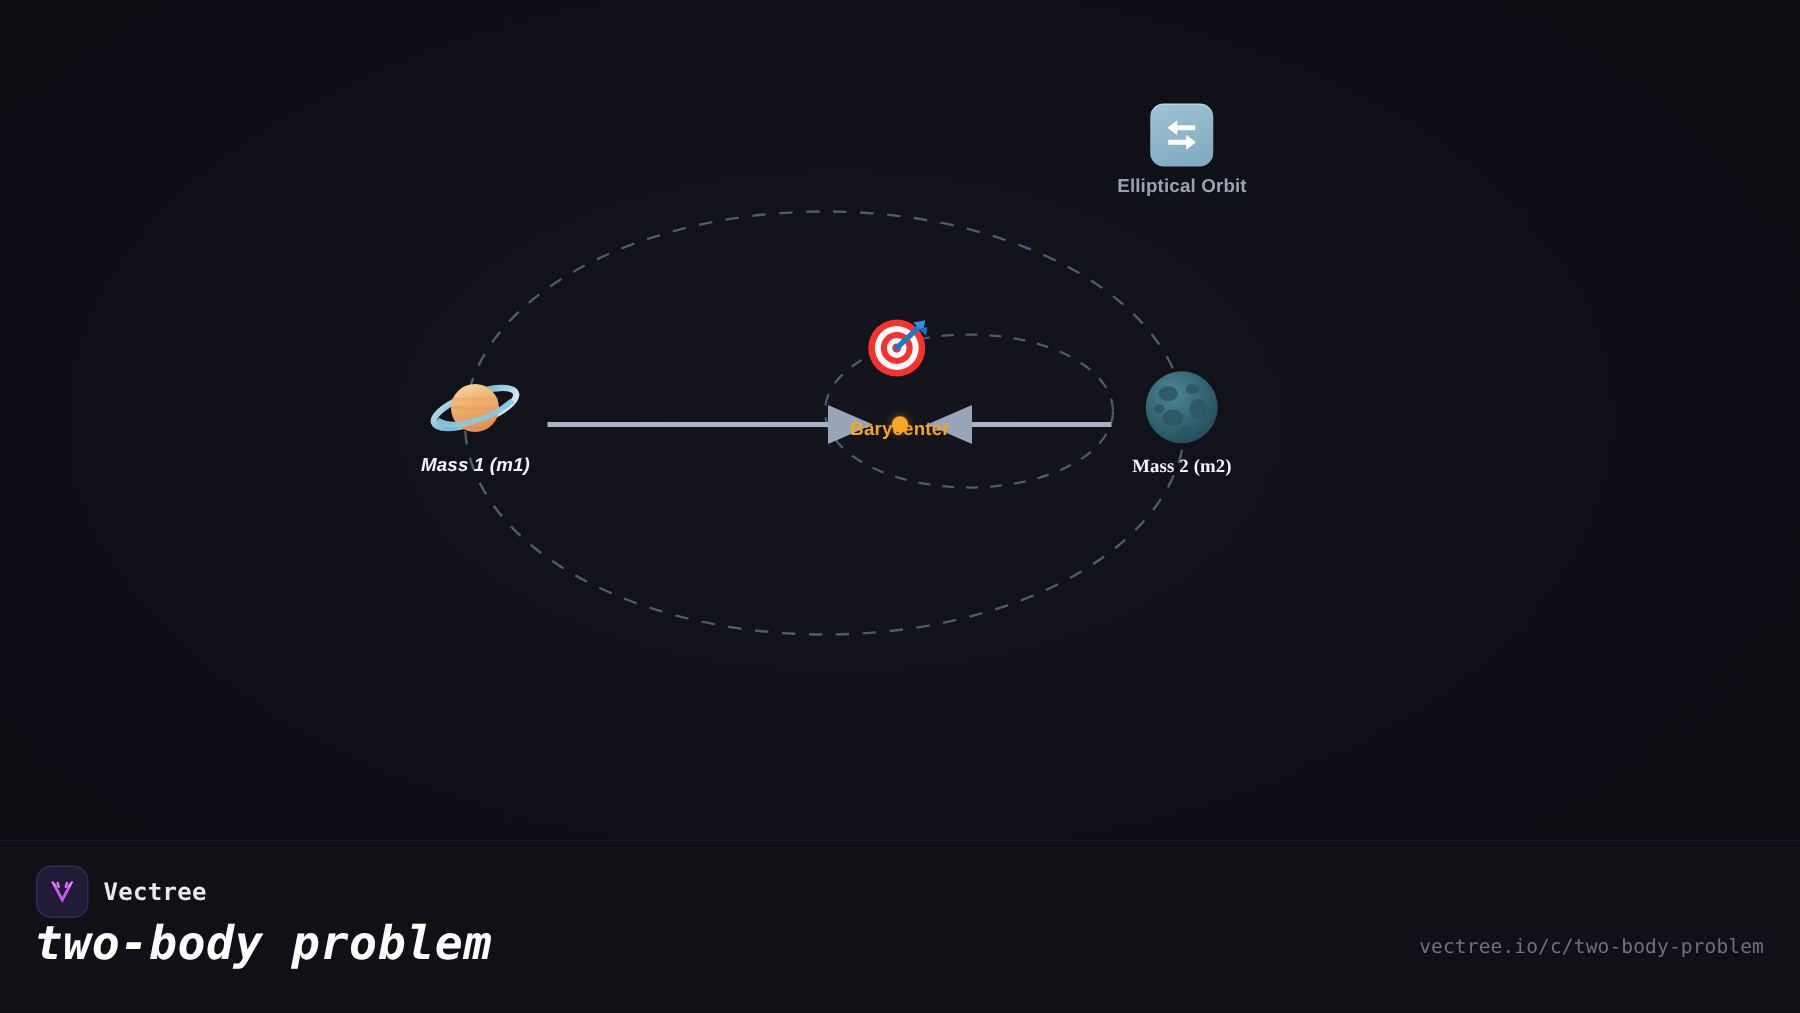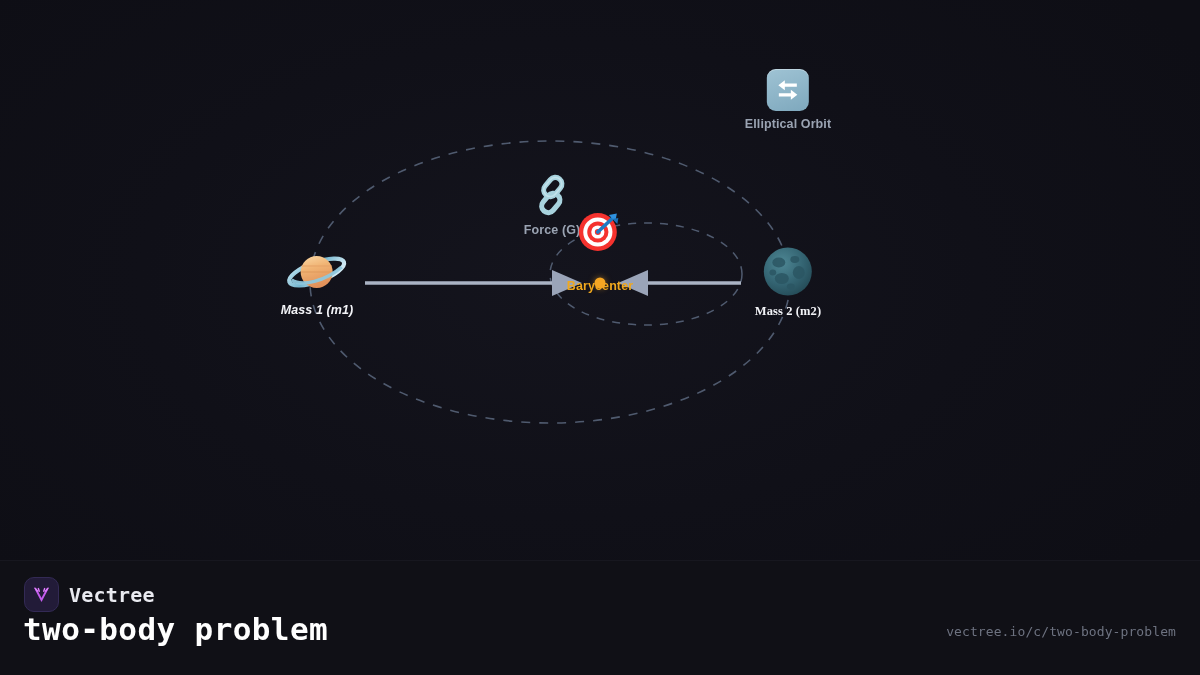--- a/index.html
+++ b/index.html
@@ -89,33 +89,34 @@
   }
   #brand-logo {
     width: 33px; height: 33px;
     border-radius: 10px;
     background: #221b38;
     border: 1px solid #332a55;
     display: flex; align-items: center; justify-content: center;
   }
   #brand-name {
     font-family: "DejaVu Sans Mono", "Liberation Mono", monospace;
-    font-size: 20px;
+    font-size: 16px;
     font-weight: bold;
     color: #e9eaf0;
     letter-spacing: .2px;
   }
   #page-title {
     position: absolute;
     left: 23px; top: 611px;
     font-family: "DejaVu Sans Mono", "Liberation Mono", monospace;
     font-size: 31px;
     font-weight: bold;
     color: #ffffff;
     letter-spacing: .4px;
+    font-style: italic;
   }
   #footer-url {
     position: absolute;
     right: 24px; top: 624px;
     font-family: "DejaVu Sans Mono", "Liberation Mono", monospace;
     font-size: 13px;
     color: #6d7280;
     letter-spacing: .1px;
   }
 </style>
@@ -187,34 +188,20 @@
             <ellipse cx="37" cy="27" rx="6" ry="6.5"></ellipse>
             <ellipse cx="20" cy="33" rx="7" ry="5.5"></ellipse>
             <ellipse cx="29" cy="41" rx="4" ry="3"></ellipse>
             <ellipse cx="11" cy="27" rx="3.4" ry="3"></ellipse>
           </g>
         </svg>
       </span>
       <span class="node-label">Mass 2 (m2)</span>
     </div>
 
-    <div class="node" style="left:552px; top:205px;">
-      <span class="glyph">
-        <svg width="44" height="44" viewBox="0 0 44 44">
-          <g stroke="#a8d3de" stroke-width="5.2" fill="none" stroke-linecap="round">
-            <rect x="16.5" y="3.5" width="13" height="21" rx="6.5" transform="rotate(40 23 14)"></rect>
-            <rect x="14.5" y="19.5" width="13" height="21" rx="6.5" transform="rotate(40 21 30)"></rect>
-          </g>
-          <g stroke="#cfe9f1" stroke-width="1.6" fill="none" opacity=".7">
-            <rect x="16.5" y="3.5" width="13" height="21" rx="6.5" transform="rotate(40 23 14)"></rect>
-          </g>
-        </svg>
-      </span>
-      <span class="node-label muted">Force (G)</span>
-    </div>
 
     <div class="node" style="left:788px; top:100px;">
       <span class="tile glyph">
         <svg width="30" height="30" viewBox="0 0 30 30">
           <g fill="#ffffff">
             <path d="M7.5 7 H21 a4.5 4.5 0 0 1 0 9 H16 v3.6 L9.4 15 16 10.4 V14 h5
                      a2.5 2.5 0 0 0 0 -5 H7.5 Z" opacity="0"></path>
 
             <path d="M24 8.5 H12 V5.2 L5.5 10.2 L12 15.2 V11.8 H24 Z"></path>
 

